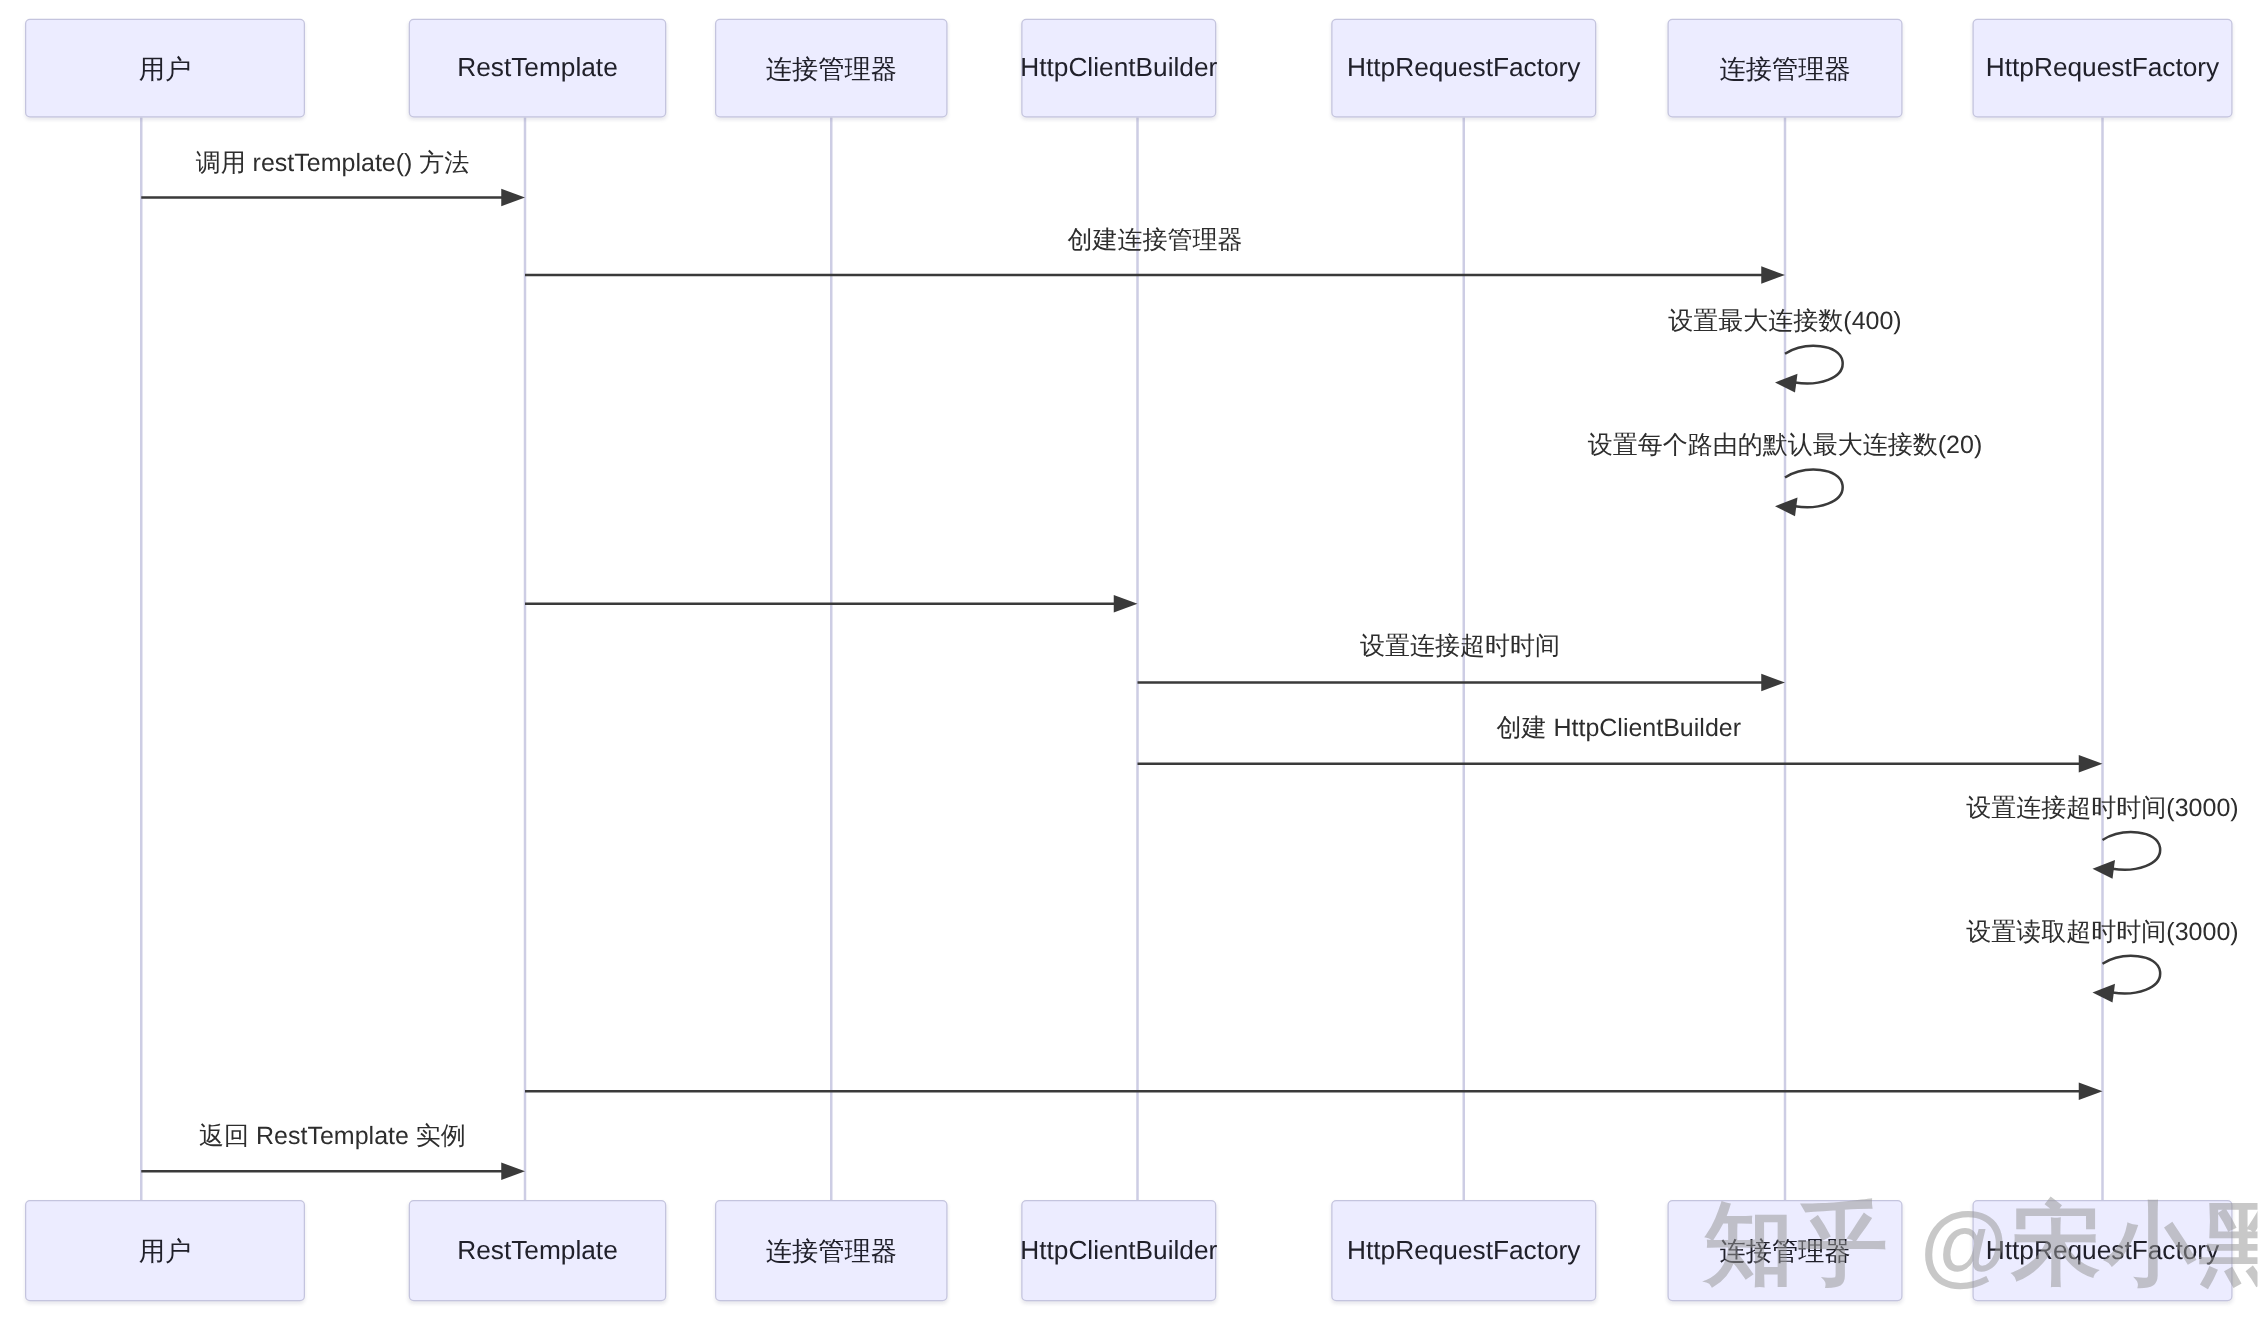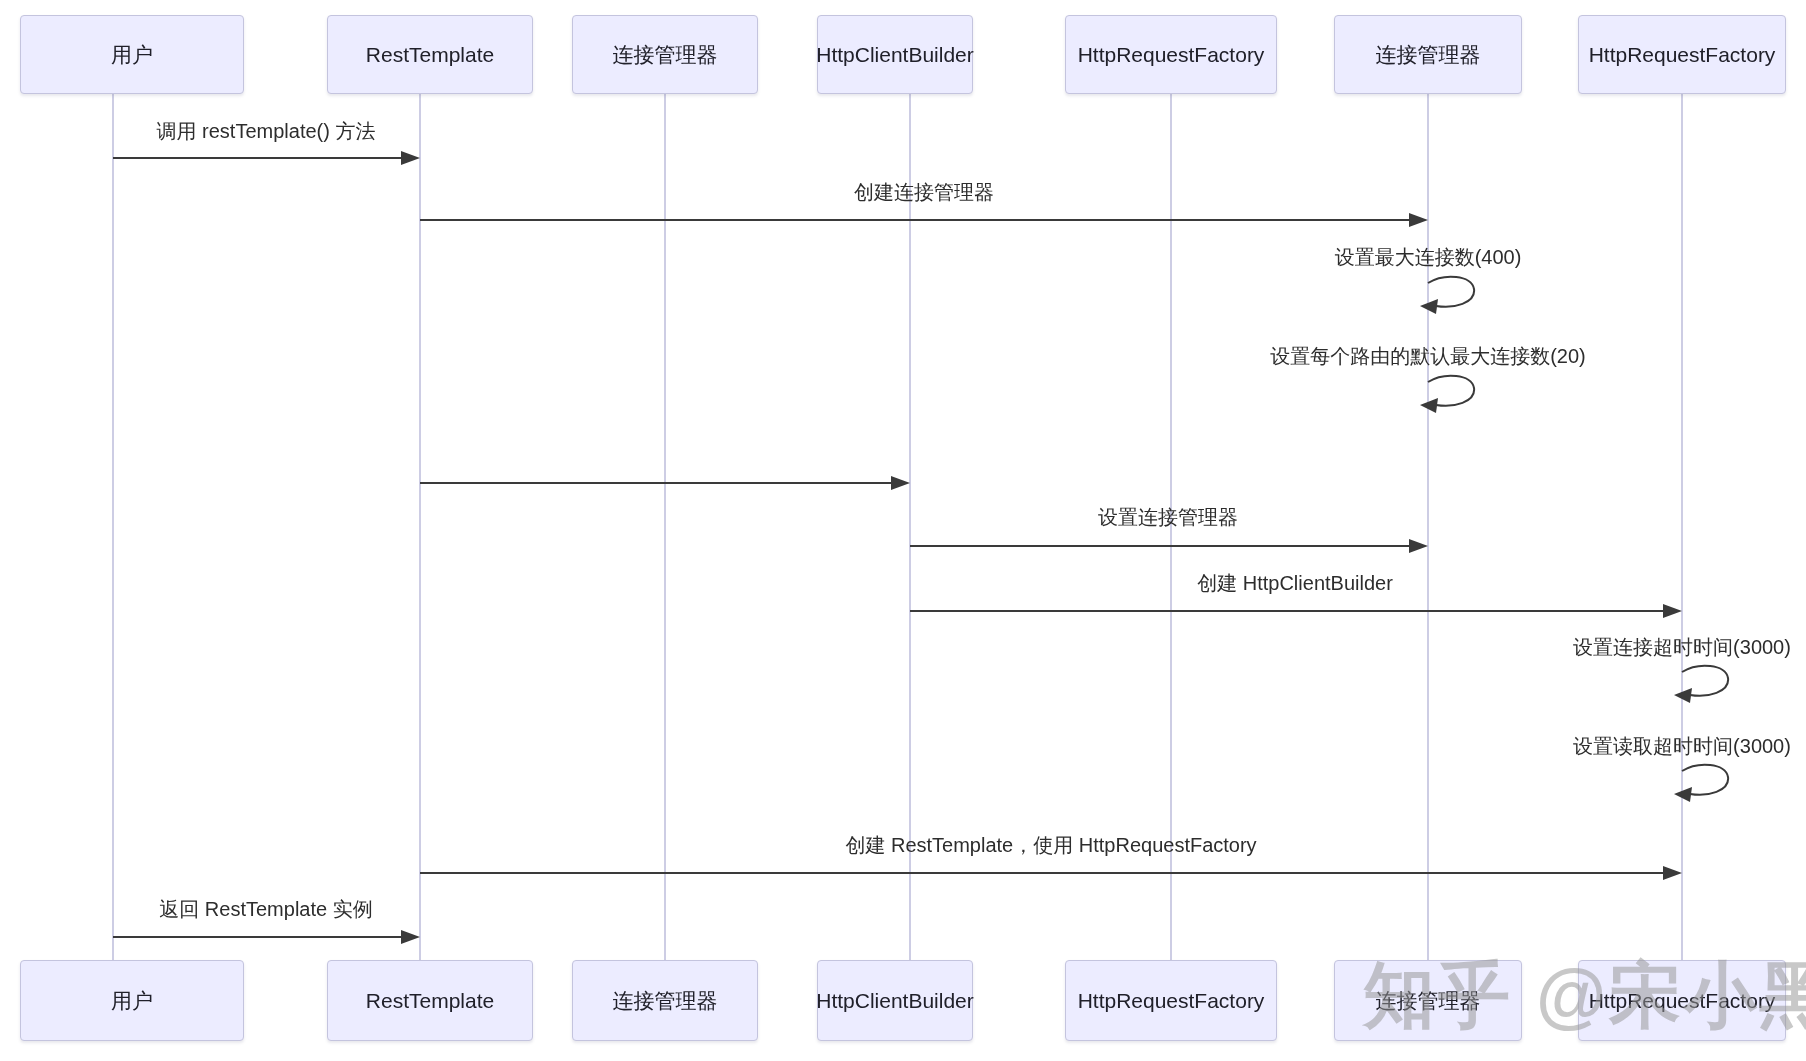--- a/index.html
+++ b/index.html
@@ -115,21 +115,21 @@
   <div class="selfloop" style="left:1414px;top:374px">
     <svg width="70" height="44" viewBox="0 0 70 44">
       <path d="M14,8 C30,-2 58,0 60,14 C62,28 40,34 22,31" fill="none" stroke="#3a3a3a" stroke-width="2"></path>
       <polygon points="24,24 6,31 22,39" fill="#3a3a3a"></polygon>
     </svg>
   </div>
 
   <div class="mline" style="left:420px;top:482px;width:473px"></div>
   <div class="mhead" style="left:891px;top:476px"></div>
 
-  <div class="mtext" style="left:848px;top:503px">设置连接管理器</div>
+  <div class="mtext" style="left:848px;top:503px">设置连接超时时间</div>
   <div class="mline" style="left:910px;top:545px;width:501px"></div>
   <div class="mhead" style="left:1409px;top:539px"></div>
 
   <div class="mtext" style="left:975px;top:569px">创建 HttpClientBuilder</div>
   <div class="mline" style="left:910px;top:610px;width:755px"></div>
   <div class="mhead" style="left:1663px;top:604px"></div>
 
   <div class="mtext" style="left:1362px;top:633px">设置连接超时时间(3000)</div>
   <div class="selfloop" style="left:1668px;top:664px">
     <svg width="70" height="44" viewBox="0 0 70 44">
@@ -139,21 +139,20 @@
   </div>
 
   <div class="mtext" style="left:1362px;top:732px">设置读取超时时间(3000)</div>
   <div class="selfloop" style="left:1668px;top:763px">
     <svg width="70" height="44" viewBox="0 0 70 44">
       <path d="M14,8 C30,-2 58,0 60,14 C62,28 40,34 22,31" fill="none" stroke="#3a3a3a" stroke-width="2"></path>
       <polygon points="24,24 6,31 22,39" fill="#3a3a3a"></polygon>
     </svg>
   </div>
 
-  <div class="mtext" style="left:731px;top:831px">创建 RestTemplate，使用 HttpRequestFactory</div>
   <div class="mline" style="left:420px;top:872px;width:1245px"></div>
   <div class="mhead" style="left:1663px;top:866px"></div>
 
   <div class="mtext" style="left:-54px;top:895px">返回 RestTemplate 实例</div>
   <div class="mline" style="left:113px;top:936px;width:290px"></div>
   <div class="mhead" style="left:401px;top:930px"></div>
 
   <div class="watermark">知乎 @宋小黑</div>
 
 </div>

